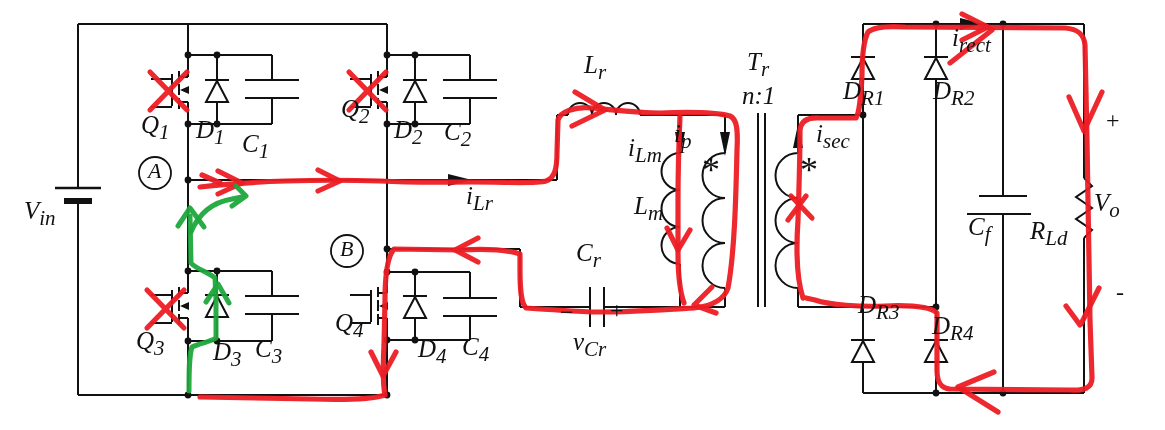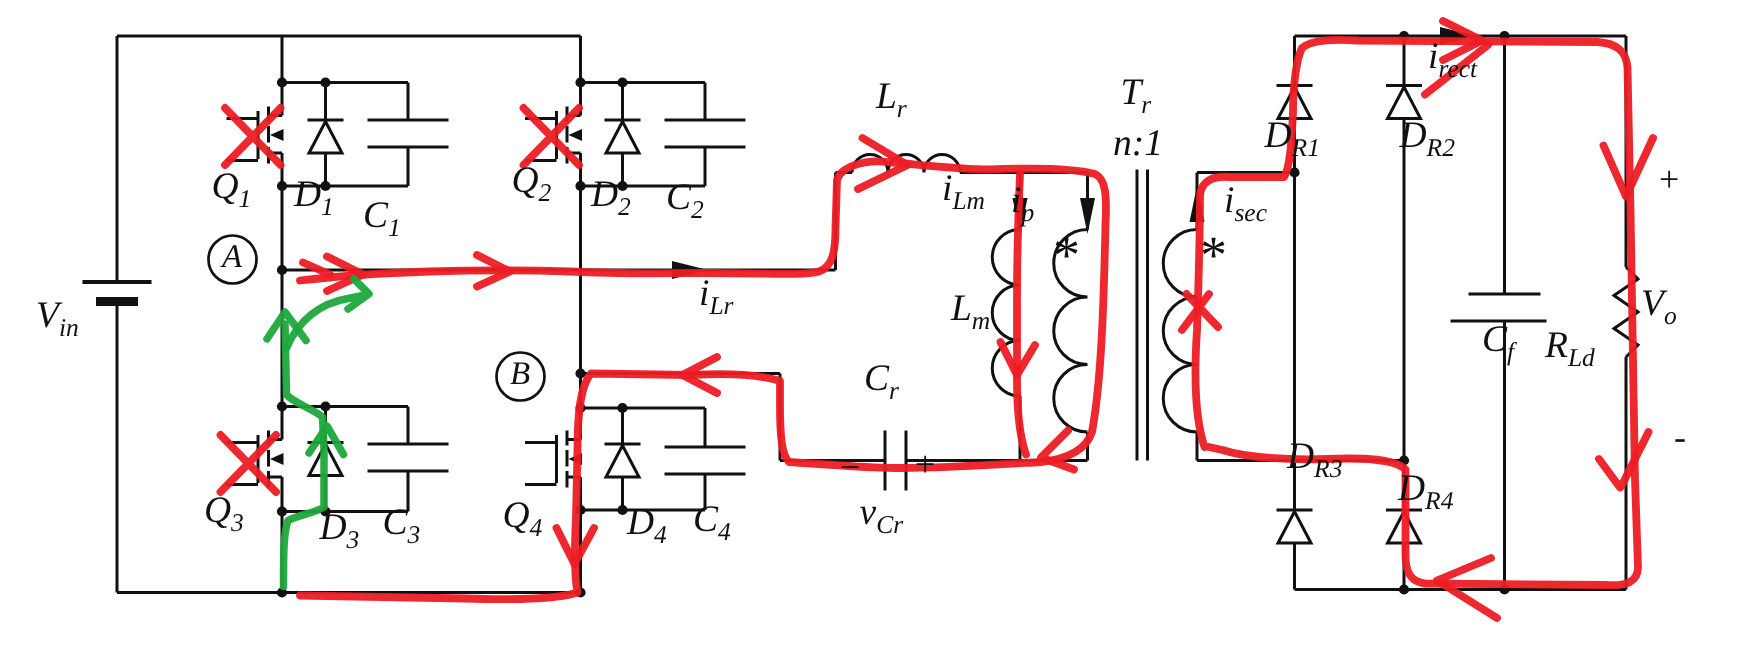--- a/index.html
+++ b/index.html
@@ -10,21 +10,21 @@
          font-family:"Liberation Serif","DejaVu Serif",serif;}
   .stage svg{position:absolute;left:0;top:0;}
   .wire{stroke:var(--ink);stroke-width:2;fill:none;stroke-linecap:butt;}
   .thick{stroke:var(--ink);stroke-width:6;fill:none;}
   .dot{fill:var(--ink);stroke:none;}
   .blk{fill:var(--ink);stroke:none;}
   .node-circle{stroke:var(--ink);stroke-width:1.8;fill:none;}
   .redln{stroke:var(--red);stroke-width:5.2;fill:none;stroke-linecap:round;stroke-linejoin:round;opacity:.95;}
   .grnln{stroke:var(--green);stroke-width:5;fill:none;stroke-linecap:round;stroke-linejoin:round;opacity:.95;}
   .lbl{position:absolute;font-style:italic;font-size:25px;color:var(--ink);line-height:1;white-space:nowrap;}
-  .lbl sub{font-size:17px;line-height:0;}
+  .lbl sub{font-size:21px;line-height:0;}
   .lbl.small{font-size:22px;}
   .lbl.star{font-size:36px;font-style:normal;}
   .lbl.sign{font-size:24px;font-style:normal;}
 </style>
 </head>
 <body>
 
 <div class="stage">
 
 <svg width="1165" height="430" viewBox="0 0 1165 430">
@@ -206,38 +206,38 @@
     <path class="grnln" d="M191,232 C199,213 214,202 232,199 L242,197 M232,206 L246,196 L236,186"></path>
   </g>
 </svg>
 
 <span class="lbl" style="left:24px;top:198px"><span>V</span><sub>in</sub><span></span></span>
 
 <span class="lbl" style="left:141px;top:112px"><span>Q</span><sub>1</sub></span>
 <span class="lbl" style="left:196px;top:117px"><span>D</span><sub>1</sub></span>
 <span class="lbl" style="left:242px;top:131px"><span>C</span><sub>1</sub></span>
 
-<span class="lbl" style="left:341px;top:108px"><span>Q</span><sub>2</sub></span>
+<span class="lbl" style="left:341px;top:96px"><span>Q</span><sub>2</sub></span>
 <span class="lbl" style="left:394px;top:117px"><span>D</span><sub>2</sub></span>
 <span class="lbl" style="left:444px;top:119px"><span>C</span><sub>2</sub></span>
 
 <span class="lbl small" style="left:148px;top:160px"><span>A</span></span>
 <span class="lbl small" style="left:340px;top:238px"><span>B</span></span>
 
 <span class="lbl" style="left:136px;top:328px"><span>Q</span><sub>3</sub></span>
 <span class="lbl" style="left:213px;top:339px"><span>D</span><sub>3</sub></span>
 <span class="lbl" style="left:255px;top:336px"><span>C</span><sub>3</sub></span>
 
-<span class="lbl" style="left:335px;top:331px"><span>Q</span><sub>4</sub></span>
+<span class="lbl" style="left:335px;top:310px"><span>Q</span><sub>4</sub></span>
 <span class="lbl" style="left:418px;top:336px"><span>D</span><sub>4</sub></span>
 <span class="lbl" style="left:462px;top:334px"><span>C</span><sub>4</sub></span>
 
 <span class="lbl" style="left:466px;top:183px"><span>i</span><sub>Lr</sub></span>
 <span class="lbl" style="left:584px;top:52px"><span>L</span><sub>r</sub></span>
-<span class="lbl" style="left:628px;top:113px"><span>i</span><sub>Lm</sub></span>
+<span class="lbl" style="left:628px;top:135px"><span>i</span><sub>Lm</sub></span>
 <span class="lbl" style="left:674px;top:121px"><span>i</span><sub>p</sub></span>
 <span class="lbl" style="left:634px;top:193px"><span>L</span><sub>m</sub></span>
 
 <span class="lbl" style="left:576px;top:240px"><span>C</span><sub>r</sub></span>
 <span class="lbl sign" style="left:560px;top:300px"><span>−</span></span>
 <span class="lbl sign" style="left:610px;top:298px"><span>+</span></span>
 <span class="lbl" style="left:573px;top:329px"><span>v</span><sub>Cr</sub></span>
 
 <span class="lbl" style="left:747px;top:49px"><span>T</span><sub>r</sub></span>
 <span class="lbl" style="left:742px;top:83px"><span>n</span><sub></sub><span>:1</span></span>
@@ -245,19 +245,19 @@
 <span class="lbl star" style="left:800px;top:152px"><span>*</span></span>
 
 <span class="lbl" style="left:816px;top:121px"><span>i</span><sub>sec</sub></span>
 <span class="lbl" style="left:952px;top:25px"><span>i</span><sub>rect</sub></span>
 
 <span class="lbl" style="left:843px;top:78px"><span>D</span><sub>R1</sub></span>
 <span class="lbl" style="left:933px;top:78px"><span>D</span><sub>R2</sub></span>
 <span class="lbl" style="left:858px;top:292px"><span>D</span><sub>R3</sub></span>
 <span class="lbl" style="left:932px;top:313px"><span>D</span><sub>R4</sub></span>
 
-<span class="lbl" style="left:988px;top:214px"><span>C</span><sub>f</sub></span>
+<span class="lbl" style="left:968px;top:214px"><span>C</span><sub>f</sub></span>
 <span class="lbl" style="left:1030px;top:218px"><span>R</span><sub>Ld</sub></span>
 <span class="lbl" style="left:1094px;top:190px"><span>V</span><sub>o</sub></span>
 <span class="lbl sign" style="left:1106px;top:108px"><span>+</span></span>
 <span class="lbl sign" style="left:1116px;top:280px"><span>-</span></span>
 
 </div>
 
 </body></html>

